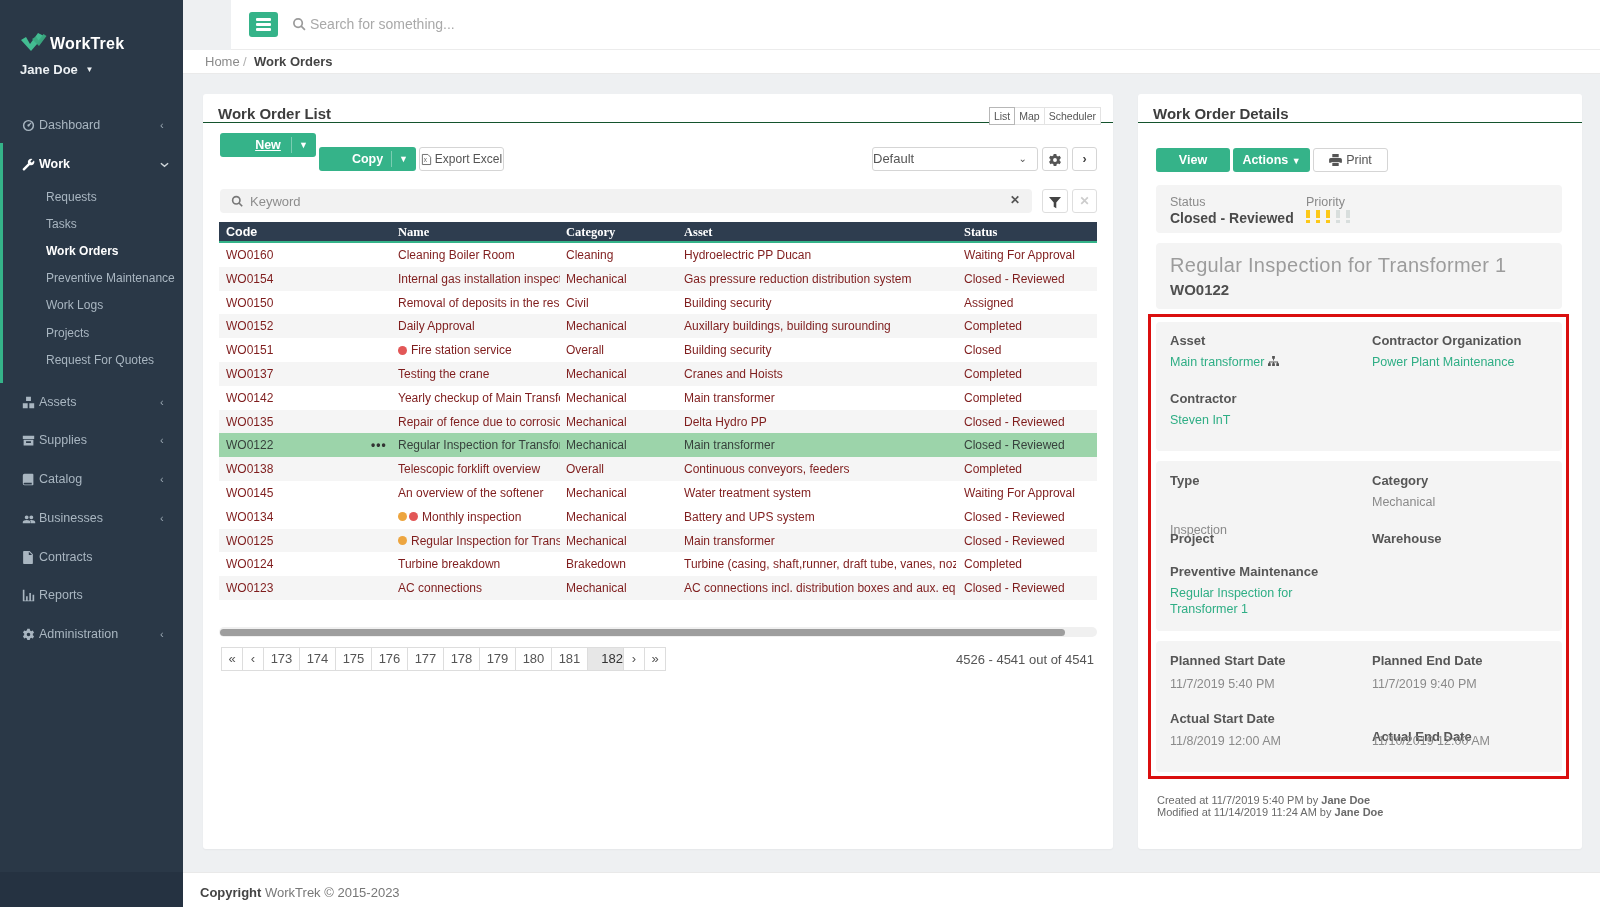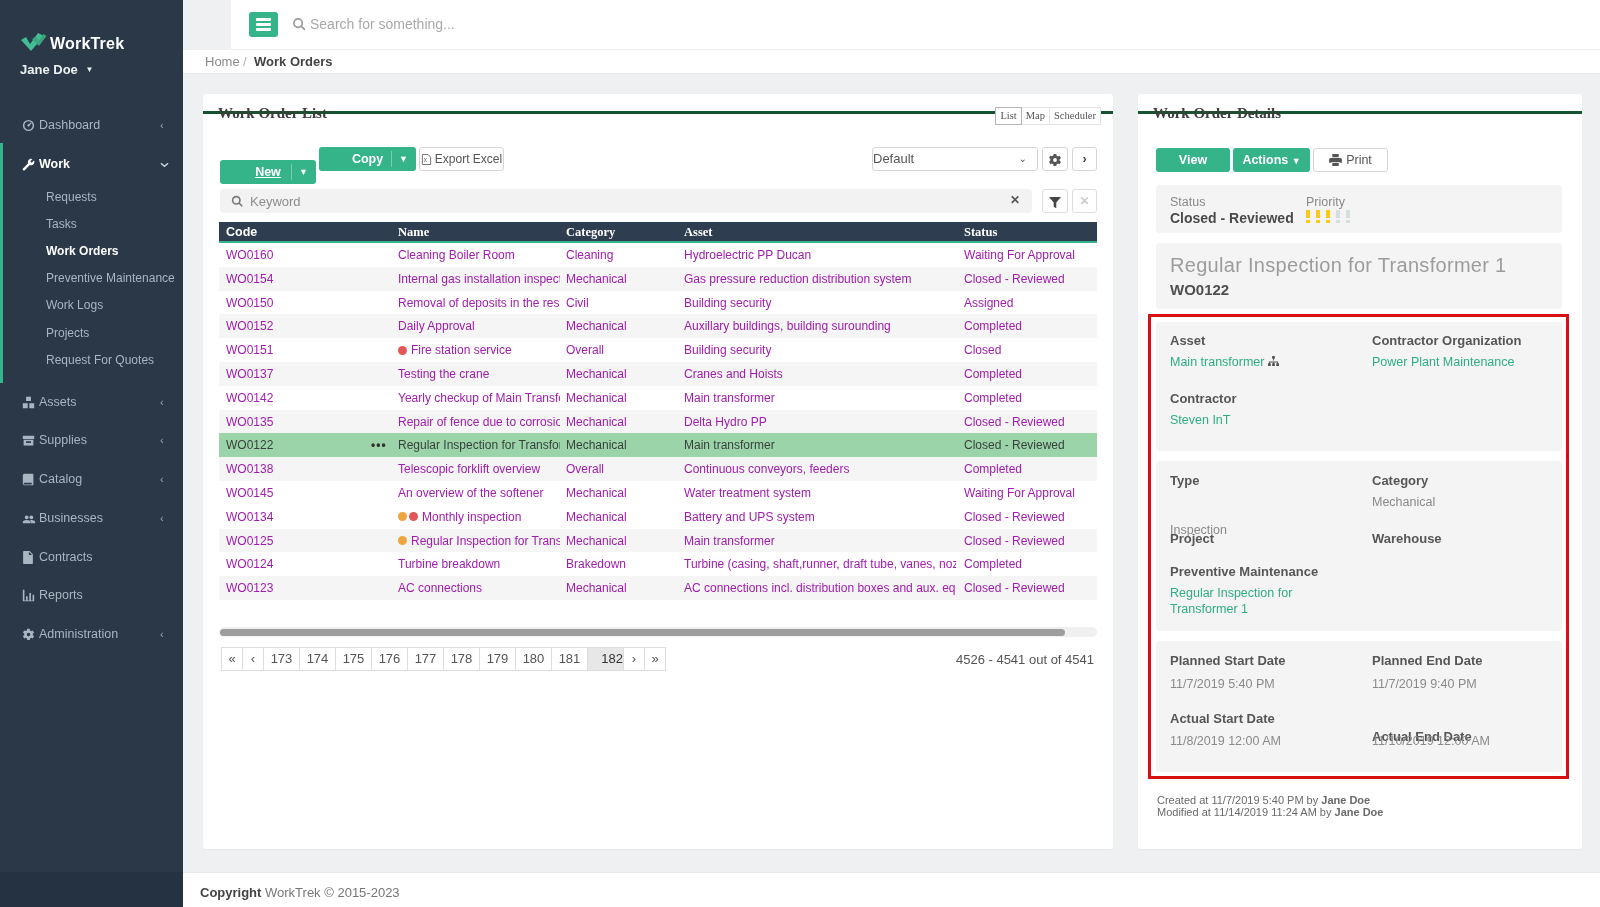--- a/index.html
+++ b/index.html
@@ -26,42 +26,42 @@
 #help { position:absolute; right:27px; top:16px; width:16px; height:16px; border-radius:50%; background:#2a3847; color:#fff; font-size:11px; font-weight:bold; text-align:center; line-height:16px; }
 
 #crumb { position:absolute; left:183px; top:50px; width:1417px; height:24px; background:#fff; border-bottom:1px solid #eaeaea; font-size:13px; line-height:23px; }
 #crumb .h { position:absolute; left:22px; color:#8a8a8a; }
 #crumb .s { position:absolute; left:60px; color:#b0b0b0; }
 #crumb .w { position:absolute; left:71px; color:#444; font-weight:bold; }
 
 .panel { position:absolute; background:#fff; border-radius:3px; box-shadow:0 1px 2px rgba(0,0,0,0.04); }
 #pL { left:203px; top:94px; width:910px; height:755px; }
 #pR { left:1138px; top:94px; width:444px; height:755px; }
-.phead { position:absolute; left:0; top:0; right:0; height:20px; border-bottom:3px solid #14532d;font-family:Liberation Serif, serif; }
+.phead { position:absolute; left:0; top:0; right:0; height:29px; border-bottom:1px solid #14532d; }
 .phead .t { position:absolute; left:15px; top:11px; font-size:15px; font-weight:bold; color:#3d3d3d; }
 
 #tgl { position:absolute; right:12px; top:13px; height:18px; font-size:10.5px; color:#555; }
 #tgl span { display:inline-block; height:18px; line-height:16px; padding:0 4px; border:1px solid #e3e3e3; background:#fff; margin-left:-1px; vertical-align:top; }
 #tgl span.a { border-color:#b7b7b7; position:relative; z-index:2; }
 
 .gbtn { position:absolute; height:24px; background:#35b389; border-radius:3px; color:#fff; font-size:12.5px; font-weight:bold; text-align:center; line-height:24px; }
 .wbtn { position:absolute; height:24px; background:#fff; border:1px solid #d5d5d5; border-radius:3px; color:#555; font-size:12.5px; text-align:center; line-height:22px; }
 .gbtn .dv { position:absolute; right:24px; top:4px; bottom:4px; width:1px; background:rgba(255,255,255,0.35); }
 .gbtn .cr { position:absolute; right:8px; top:0; font-size:9px; }
 
 #kw { position:absolute; left:17px; top:95px; width:812px; height:24px; background:#f2f2f2; border-radius:4px; }
 #kw .ph { position:absolute; left:30px; top:5px; font-size:13px; color:#8d8d8d; }
 #kw .x { position:absolute; right:12px; top:4px; font-size:12px; color:#555; font-weight:bold; }
 .sqbtn { position:absolute; top:95px; width:26px; height:24px; background:#fff; border:1px solid #dedede; border-radius:3px; text-align:center; }
 
 #sel { position:absolute; left:669px; top:53px; width:166px; height:24px; border:1px solid #d5d5d5; border-radius:3px; background:#fff; font-size:13px; color:#555; line-height:22px; }
 
 #tbl { position:absolute; left:16px; top:128px; width:878px; }
 #thead { position:relative; height:21px; background:#2e3d4f; border-bottom:2px solid #35b389; color:#fff; font-size:12.5px; font-weight:bold; }
-.tr { position:relative; height:23.8px; font-size:12px; color:#a21caf; }
+.tr { position:relative; height:23.8px; font-size:12px; color:#7f1d1d; }
 .tr.st { background:#f5f5f5; }
 .tr.selrow { background:#9cd4aa; color:#37413c; }
 .c0 { position:absolute; left:7px; top:5px; }
 #thead .c0 { top:3px; }
 .c1 { position:absolute; left:179px; top:5px; width:162px; white-space:nowrap; overflow:hidden; }
 .c2 { position:absolute; left:347px; top:5px; }
 .c3 { position:absolute; left:465px; top:5px; width:272px; white-space:nowrap; overflow:hidden; }
 .c4 { position:absolute; left:745px; top:5px; }
 #thead .c1,#thead .c2,#thead .c3,#thead .c4 { top:3px;font-family:Liberation Serif, serif; }
 .dot { display:inline-block; width:9px; height:9px; border-radius:50%; margin-right:4px; position:relative; top:0.5px; }
@@ -205,21 +205,21 @@
 <div id="crumb">
     <span class="h">Home</span>
     <span class="s">/</span>
     <span class="w">Work Orders</span>
   </div>
 <div class="panel" id="pL">
   <div class="phead">
       <span class="t">Work Order List</span>
     <div id="tgl"><span class="a">List</span><span>Map</span><span>Scheduler</span></div>
   </div>
-  <div class="gbtn" style="left:17px; top:66px; width:96px;text-decoration:underline;">New<span class="dv"></span><span class="cr">▼</span></div>
+  <div class="gbtn" style="left:17px; top:39px; width:96px;text-decoration:underline;">New<span class="dv"></span><span class="cr">▼</span></div>
   <div class="gbtn" style="left:116px; top:53px; width:97px;">Copy<span class="dv"></span><span class="cr">▼</span></div>
   <div class="wbtn" style="left:216px; top:53px; width:85px; white-space:nowrap; font-size:12px;"><svg style="position:relative;top:3px;margin-right:3px;" width="11" height="13" viewBox="0 0 12 14">
         <path fill="none" stroke="#666" d="M1.5 1.5h6l3 3v8h-9z"></path>
         <text x="3" y="10" font-size="7" fill="#666" font-family="Liberation Sans">x</text>
       </svg>Export Excel</div>
   <div id="sel">Default<span style="position:absolute;right:10px;top:0;color:#555;font-size:10px;">⌄</span></div>
   <div class="wbtn" style="left:839px; top:53px; width:26px;"><svg style="position:relative;top:4px;" width="14" height="14" viewBox="0 0 16 16">
         <path fill="#555" d="M6.5 1h3l.4 2 1.5.9 1.9-.8 1.5 2.6-1.5 1.3v1.9l1.5 1.3-1.5 2.6-1.9-.8-1.5.9-.4 2h-3l-.4-2-1.5-.9-1.9.8L1.2 10l1.5-1.3V6.9L1.2 5.6l1.5-2.6 1.9.8 1.5-.9zM8 5.8A2.2 2.2 0 1 0 8 10.2 2.2 2.2 0 0 0 8 5.8z"></path>
       </svg></div>
   <div class="wbtn" style="left:869px; top:53px; width:25px; font-weight:bold; color:#444;">›</div>

